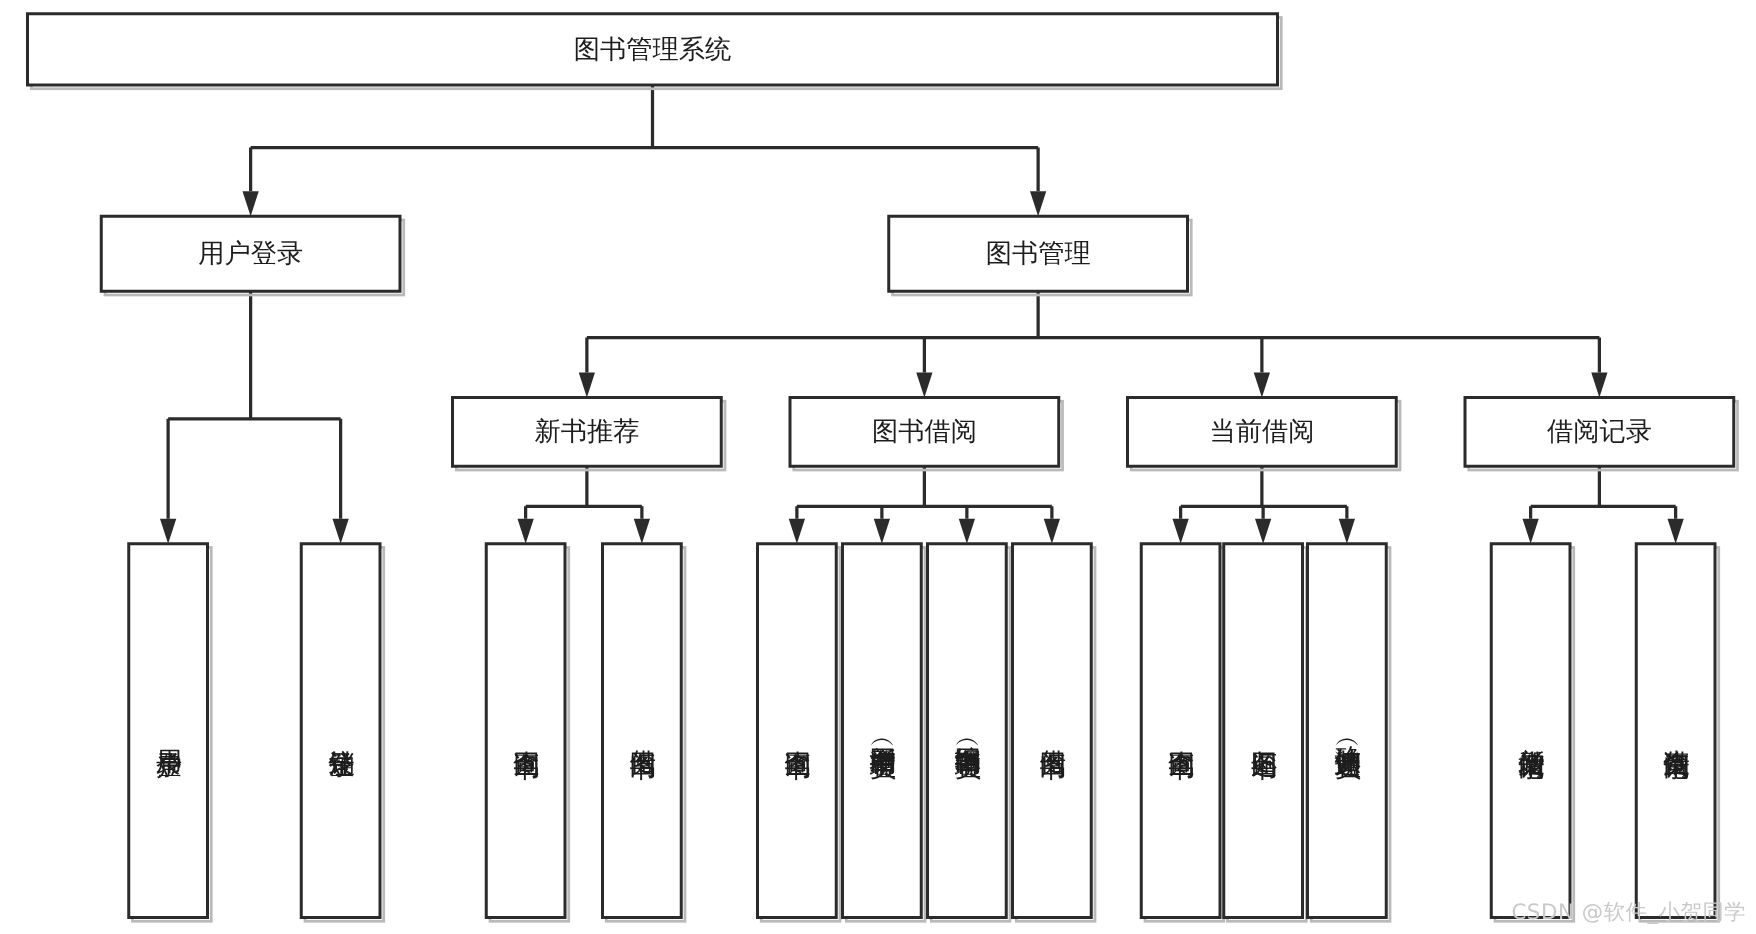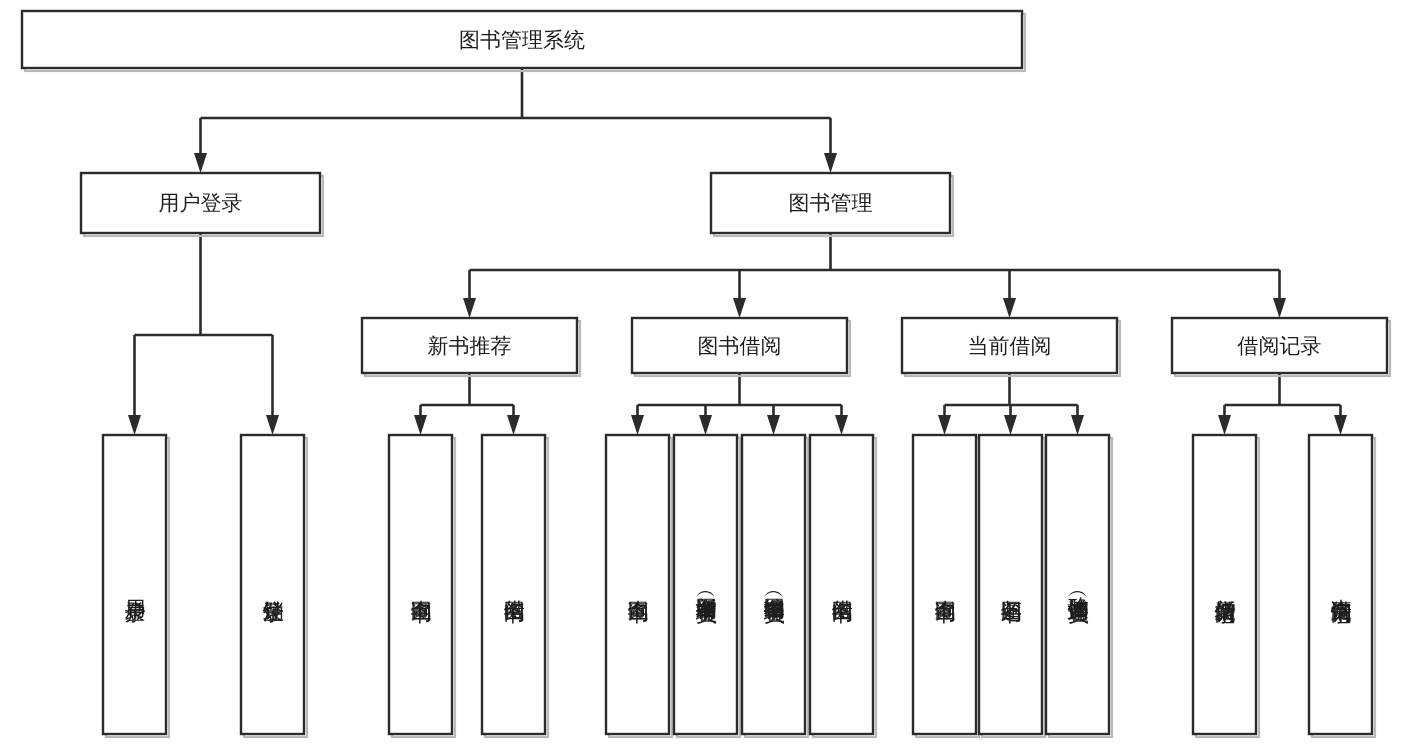--- a/index.html
+++ b/index.html
@@ -247,13 +247,14 @@
       <div class="node-label-v" style="left: 606px; top: 435px; width: 63px; height: 299px;">查询图书</div>
       <div class="node-label-v" style="left: 674px; top: 435px; width: 63px; height: 299px;">新增图书（管理员）</div>
       <div class="node-label-v" style="left: 742px; top: 435px; width: 63px; height: 299px;">编辑图书（管理员）</div>
       <div class="node-label-v" style="left: 810px; top: 435px; width: 63px; height: 299px;">借阅图书</div>
       <div class="node-label-v" style="left: 913px; top: 435px; width: 63px; height: 299px;">查询图书</div>
       <div class="node-label-v" style="left: 979px; top: 435px; width: 63px; height: 299px;">归还图书</div>
       <div class="node-label-v" style="left: 1046px; top: 435px; width: 63px; height: 299px;">确认归还（管理员）</div>
       <div class="node-label-v" style="left: 1193px; top: 435px; width: 63px; height: 299px;">新增借阅记录</div>
       <div class="node-label-v" style="left: 1309px; top: 435px; width: 63px; height: 299px;">查询借阅记录</div>
     </div>
+  <div class="watermark">CSDN @软件_小贺同学</div>
 </div>
 
 </body></html>

